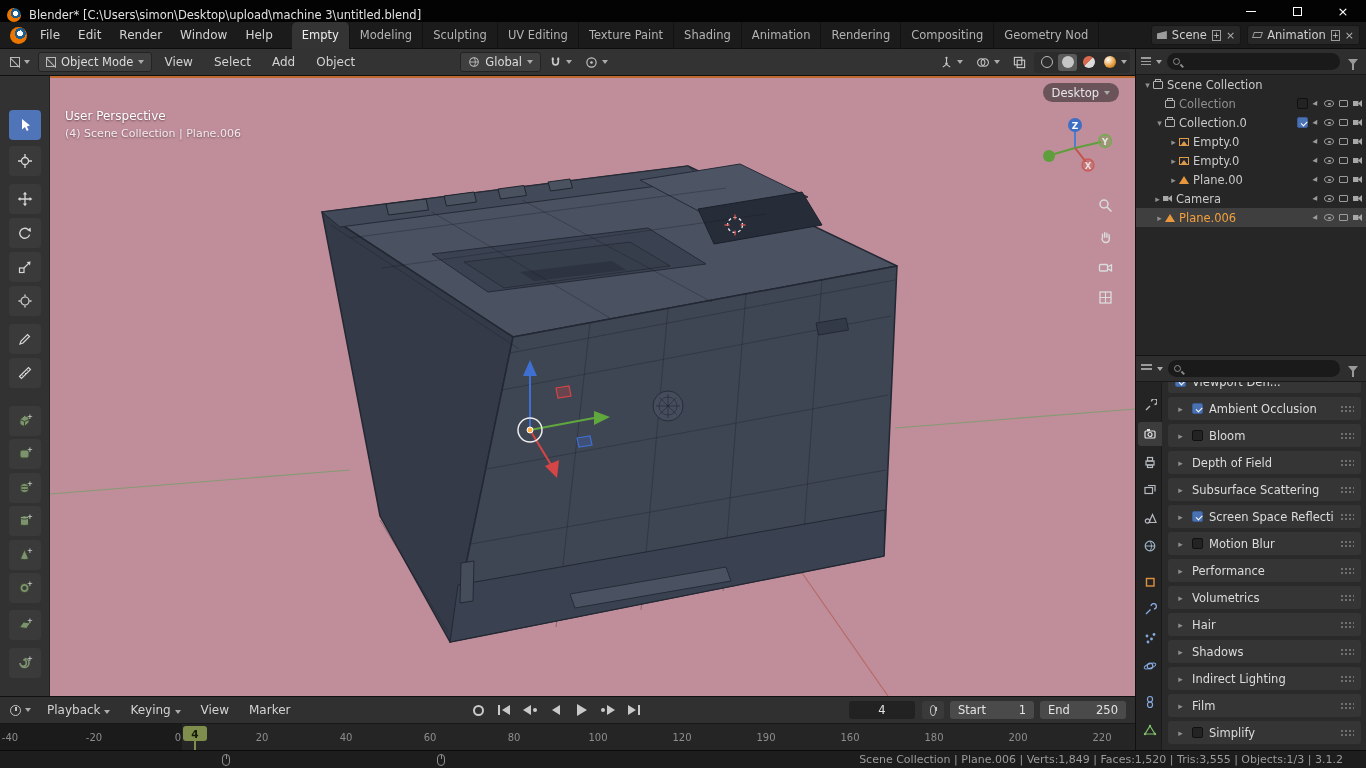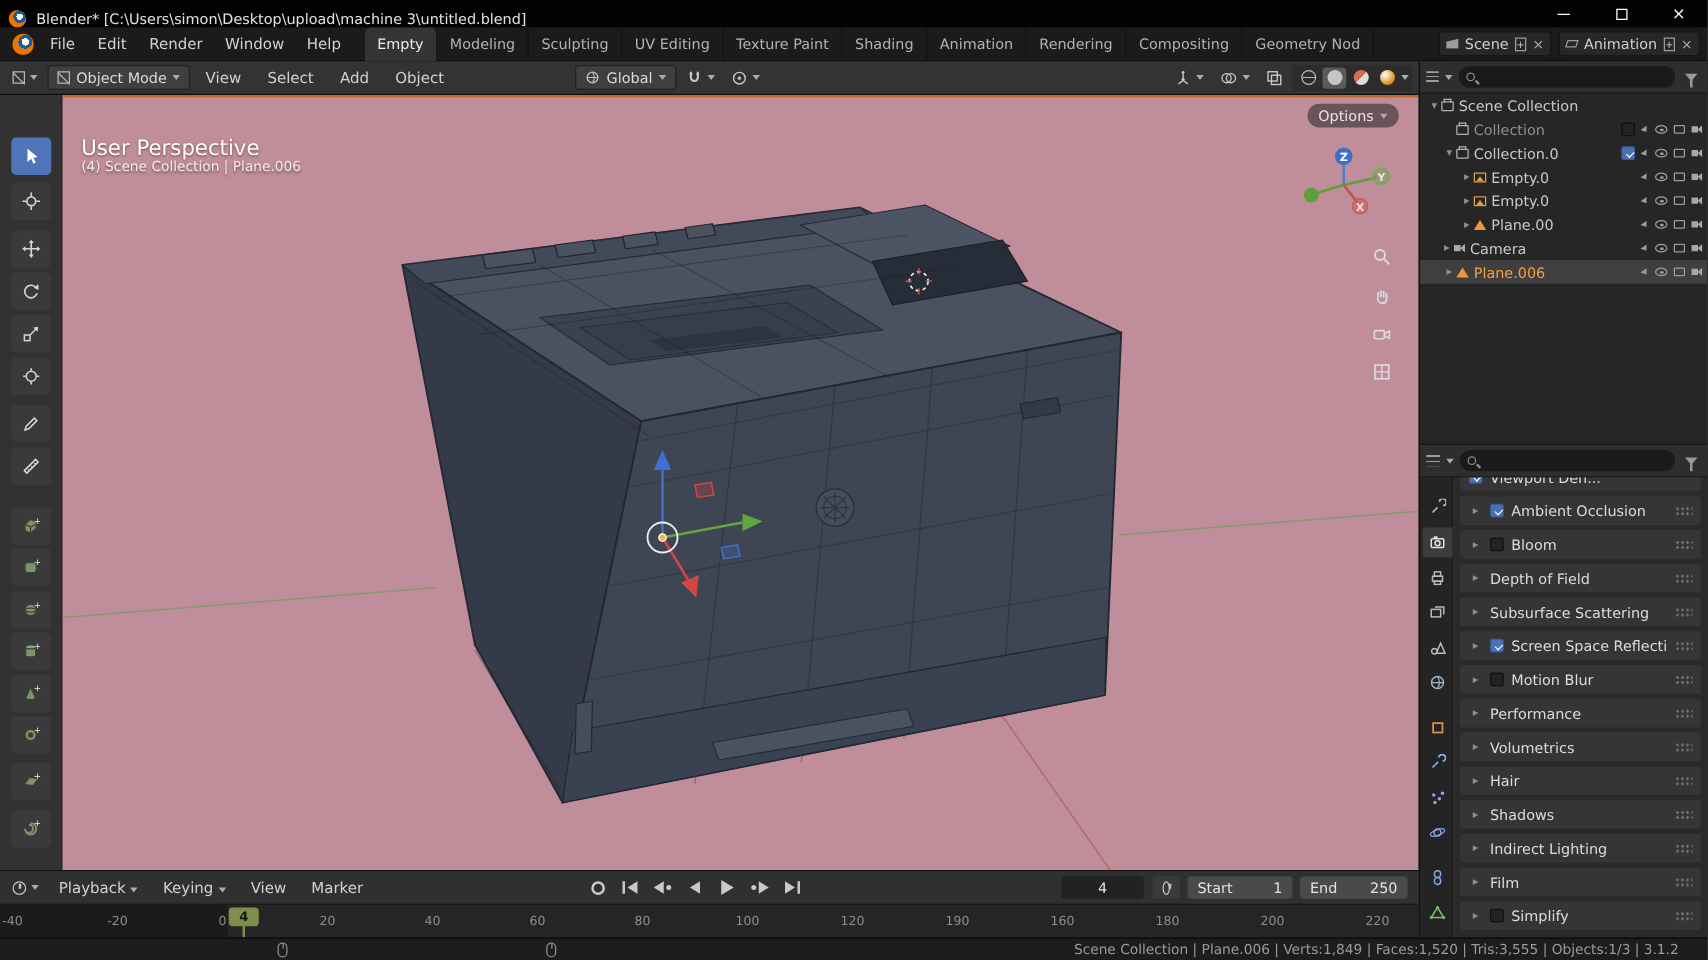--- a/index.html
+++ b/index.html
@@ -49,21 +49,21 @@
 .sph.rend{background:radial-gradient(circle at 35% 32%,#fff,#e8a13f 55%,#96581c)}
 
 
 #toolbar{position:absolute;left:0;top:76px;width:50px;height:620px;background:#323232;border-right:1px solid #232323}
 .tbtn{position:absolute;left:9px;width:32px;height:30px;border-radius:4px;background:#3a3a3a;display:flex;align-items:center;justify-content:center}
 .tbtn.active{background:#4f74b8}
 
 
 #viewport{position:absolute;left:50px;top:76px;width:1085px;height:620px;background:#bf8e9a;overflow:hidden}
 #vp-topline{position:absolute;left:0;top:0;width:100%;height:2px;background:#c0692f}
-.vp-t1{position:absolute;left:15px;top:33px;color:#fff;font-size:17px;text-shadow:0 1px 2px rgba(50,20,28,.6)}
+.vp-t1{position:absolute;left:15px;top:33px;color:#fff;font-size:12px;text-shadow:0 1px 2px rgba(50,20,28,.6)}
 .vp-t2{position:absolute;left:15px;top:51px;color:#f3eaee;font-size:11px;text-shadow:0 1px 2px rgba(50,20,28,.5)}
 #options-btn{position:absolute;right:16px;top:7px;display:flex;align-items:center;gap:5px;background:rgba(38,35,38,.55);border-radius:10px;height:19px;padding:0 9px;color:#e6e6e6;font-size:11.5px}
 #navgizmo{position:absolute;left:993px;top:38px}
 .navbtn{position:absolute;left:1044px;width:22px;height:22px;border-radius:50%;display:flex;align-items:center;justify-content:center}
 #watermark{position:absolute;left:1070px;top:688px;z-index:99;pointer-events:none;color:rgba(235,240,245,.55)}
 #watermark .l1{font-size:17px}
 #watermark .l2{font-size:12px;margin-top:3px;color:rgba(235,240,245,.45)}
 
 
 #rightpanel{position:absolute;left:1135px;top:49px;width:231px;height:701px;background:#2b2b2b;border-left:1px solid #101010}
@@ -443,21 +443,21 @@
         <path d="M506,312 l13,-2 2,10 -13,2 Z" fill="rgba(214,69,69,.28)" stroke="#d64545" stroke-width="1.2"></path>
         <path d="M527,362 l13,-2 2,9 -13,2 Z" fill="rgba(63,111,208,.28)" stroke="#3f6fd0" stroke-width="1.2"></path>
         <circle cx="480" cy="354" r="12" fill="none" stroke="#ededed" stroke-width="1.5"></circle>
         <circle cx="480" cy="354" r="3" fill="#ffb14d" stroke="#fff" stroke-width="1"></circle>
       </g>
     </svg>
     <div id="vp-topline"></div>
     <div class="vp-t1">User Perspective</div>
     <div class="vp-t2">(4) Scene Collection | Plane.006</div>
     <div id="options-btn">
-      <span>Options</span>
+      <span>Desktop</span>
       <span class="dda"></span>
     </div>
 
     <svg id="navgizmo" width="72" height="72" viewBox="0 0 72 72">
       <line x1="32" y1="34" x2="32" y2="14" stroke="#4a7fd0" stroke-width="2"></line>
       <line x1="32" y1="34" x2="58" y2="28" stroke="#5f9e3c" stroke-width="2"></line>
       <line x1="32" y1="34" x2="8" y2="41" stroke="#5f9e3c" stroke-width="2"></line>
       <line x1="32" y1="34" x2="43" y2="48" stroke="#c4504a" stroke-width="2"></line>
       <circle cx="32" cy="11" r="7" fill="#3f6fc4"></circle>
       <text x="32" y="14.5" font-size="9" font-weight="bold" text-anchor="middle" fill="#fff">Z</text>

